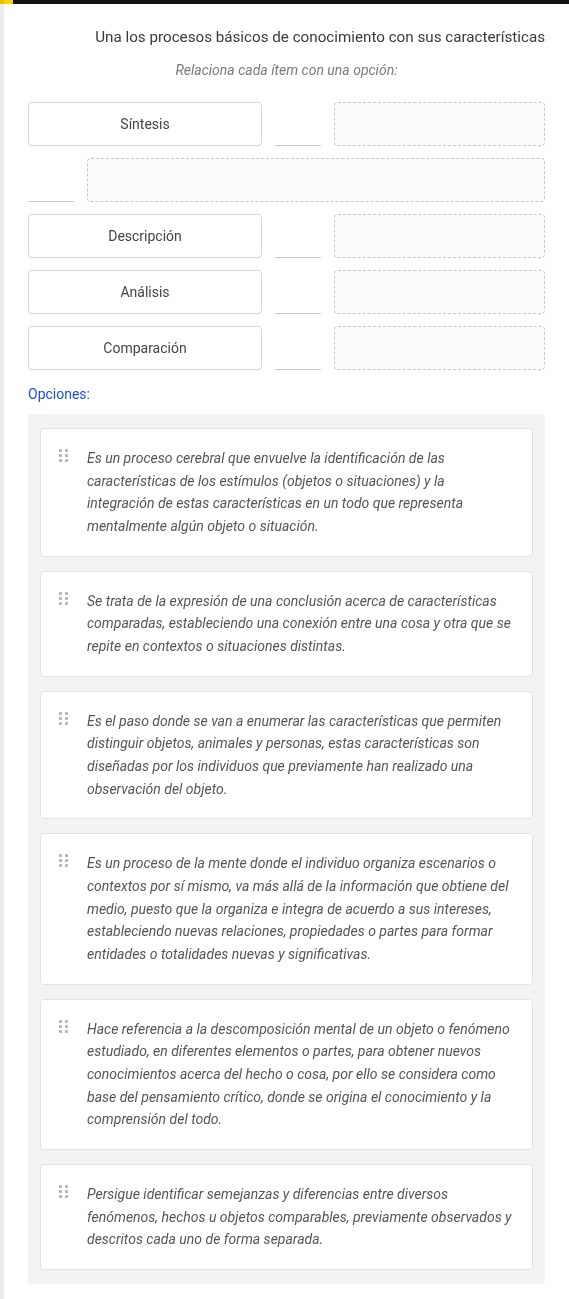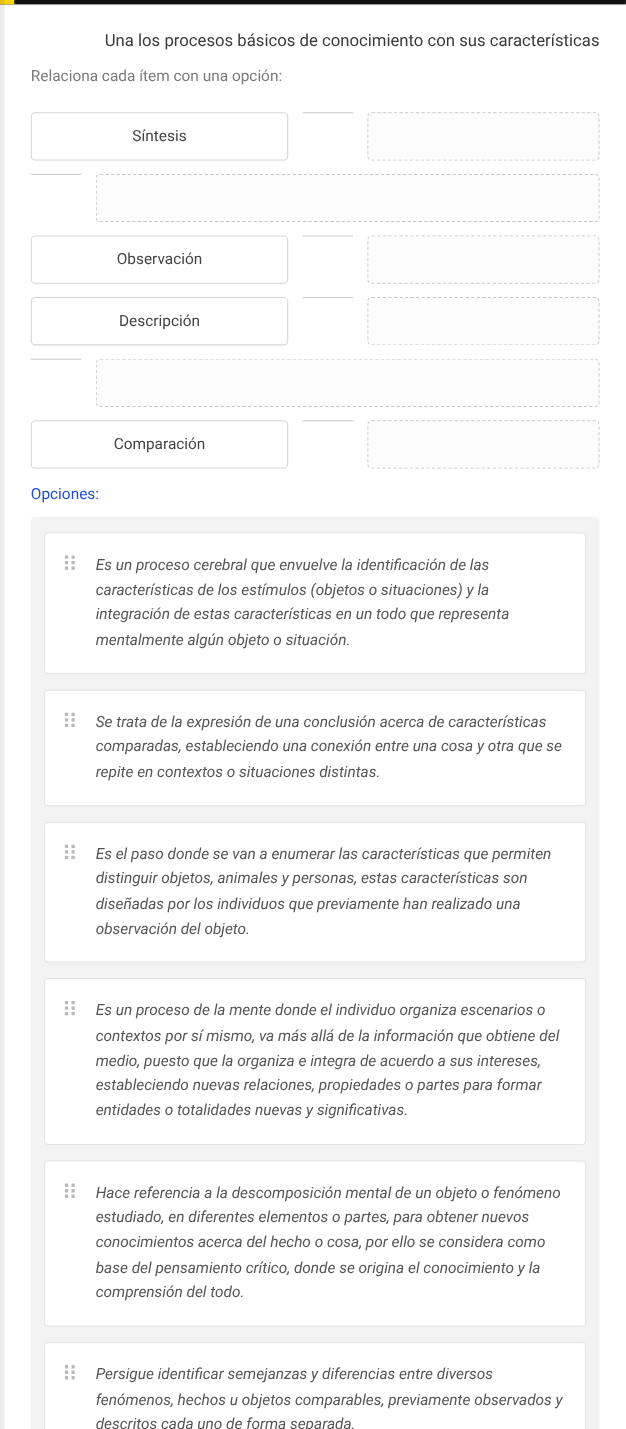--- a/index.html
+++ b/index.html
@@ -3,23 +3,23 @@
 <meta charset="utf-8">
 <style>
   * { box-sizing: border-box; margin: 0; padding: 0; }
   html, body { width: 569px; font-family: -apple-system, "Segoe UI", Roboto, "Helvetica Neue", Arial, sans-serif; background:#fff; color:#3a3a3a; }
   .yellowbar { position:absolute; left:0; top:0; width:13px; height:4px; background:#f8d100; }
   .blackbar { position:absolute; left:0; top:0; width:569px; height:4px; background:#111; }
   .page { position:relative; width:569px; padding: 0 0 30px 0; }
   .leftedge { position:absolute; left:0; top:0; width:4px; height:100%; background:#111; opacity:.08; }
   .content { padding: 26px 24px 0 28px; }
   .qtitle { font-size:15.2px; line-height:1.45; color:#3a3a3a; font-weight:400; margin-bottom:14px;text-align:right; }
-  .subtitle { font-size:14px; color:#7a7a7a; margin-bottom:24px; }
+  .subtitle { font-size:14px; font-style:italic; color:#7a7a7a; margin-bottom:24px;text-align:center; }
   .match-wrap { margin-bottom:16px; }
-  .row { display:flex; align-items:flex-start; margin-bottom:12px; height:44px;gap:13px; }
+  .row { display:flex; align-items:flex-end; margin-bottom:12px; height:44px;gap:13px; }
   .term {
     flex:0 0 234px; height:44px; border:1px solid #d7d7d7; border-radius:4px;
     display:flex; align-items:center; justify-content:center;
     font-size:14px; color:#444; background:#fff;
     box-shadow: 0 1px 0 rgba(0,0,0,.02);
   }
   .connector { flex:0 0 46px; height:1px; background:#ccc; }
   .slot {
     flex:1 1 auto; height:44px; border:1px dashed #c7c7c7; border-radius:4px;
     background:#fcfcfc;
@@ -55,30 +55,26 @@
       <div class="row">
         <div class="term">Síntesis</div>
         <div class="connector"></div>
         <div class="slot"></div>
       </div>
       <div class="row">
         <div class="connector"></div>
         <div class="slot"></div>
       </div>
       <div class="row">
-        <div class="term">Observación</div>
-        <div class="connector"></div>
-        <div class="slot"></div>
-      </div>
-      <div class="row">
         <div class="term">Descripción</div>
         <div class="connector"></div>
         <div class="slot"></div>
       </div>
       <div class="row">
+        <div class="term">Análisis</div>
         <div class="connector"></div>
         <div class="slot"></div>
       </div>
       <div class="row">
         <div class="term">Comparación</div>
         <div class="connector"></div>
         <div class="slot"></div>
       </div>
     </div>
 

